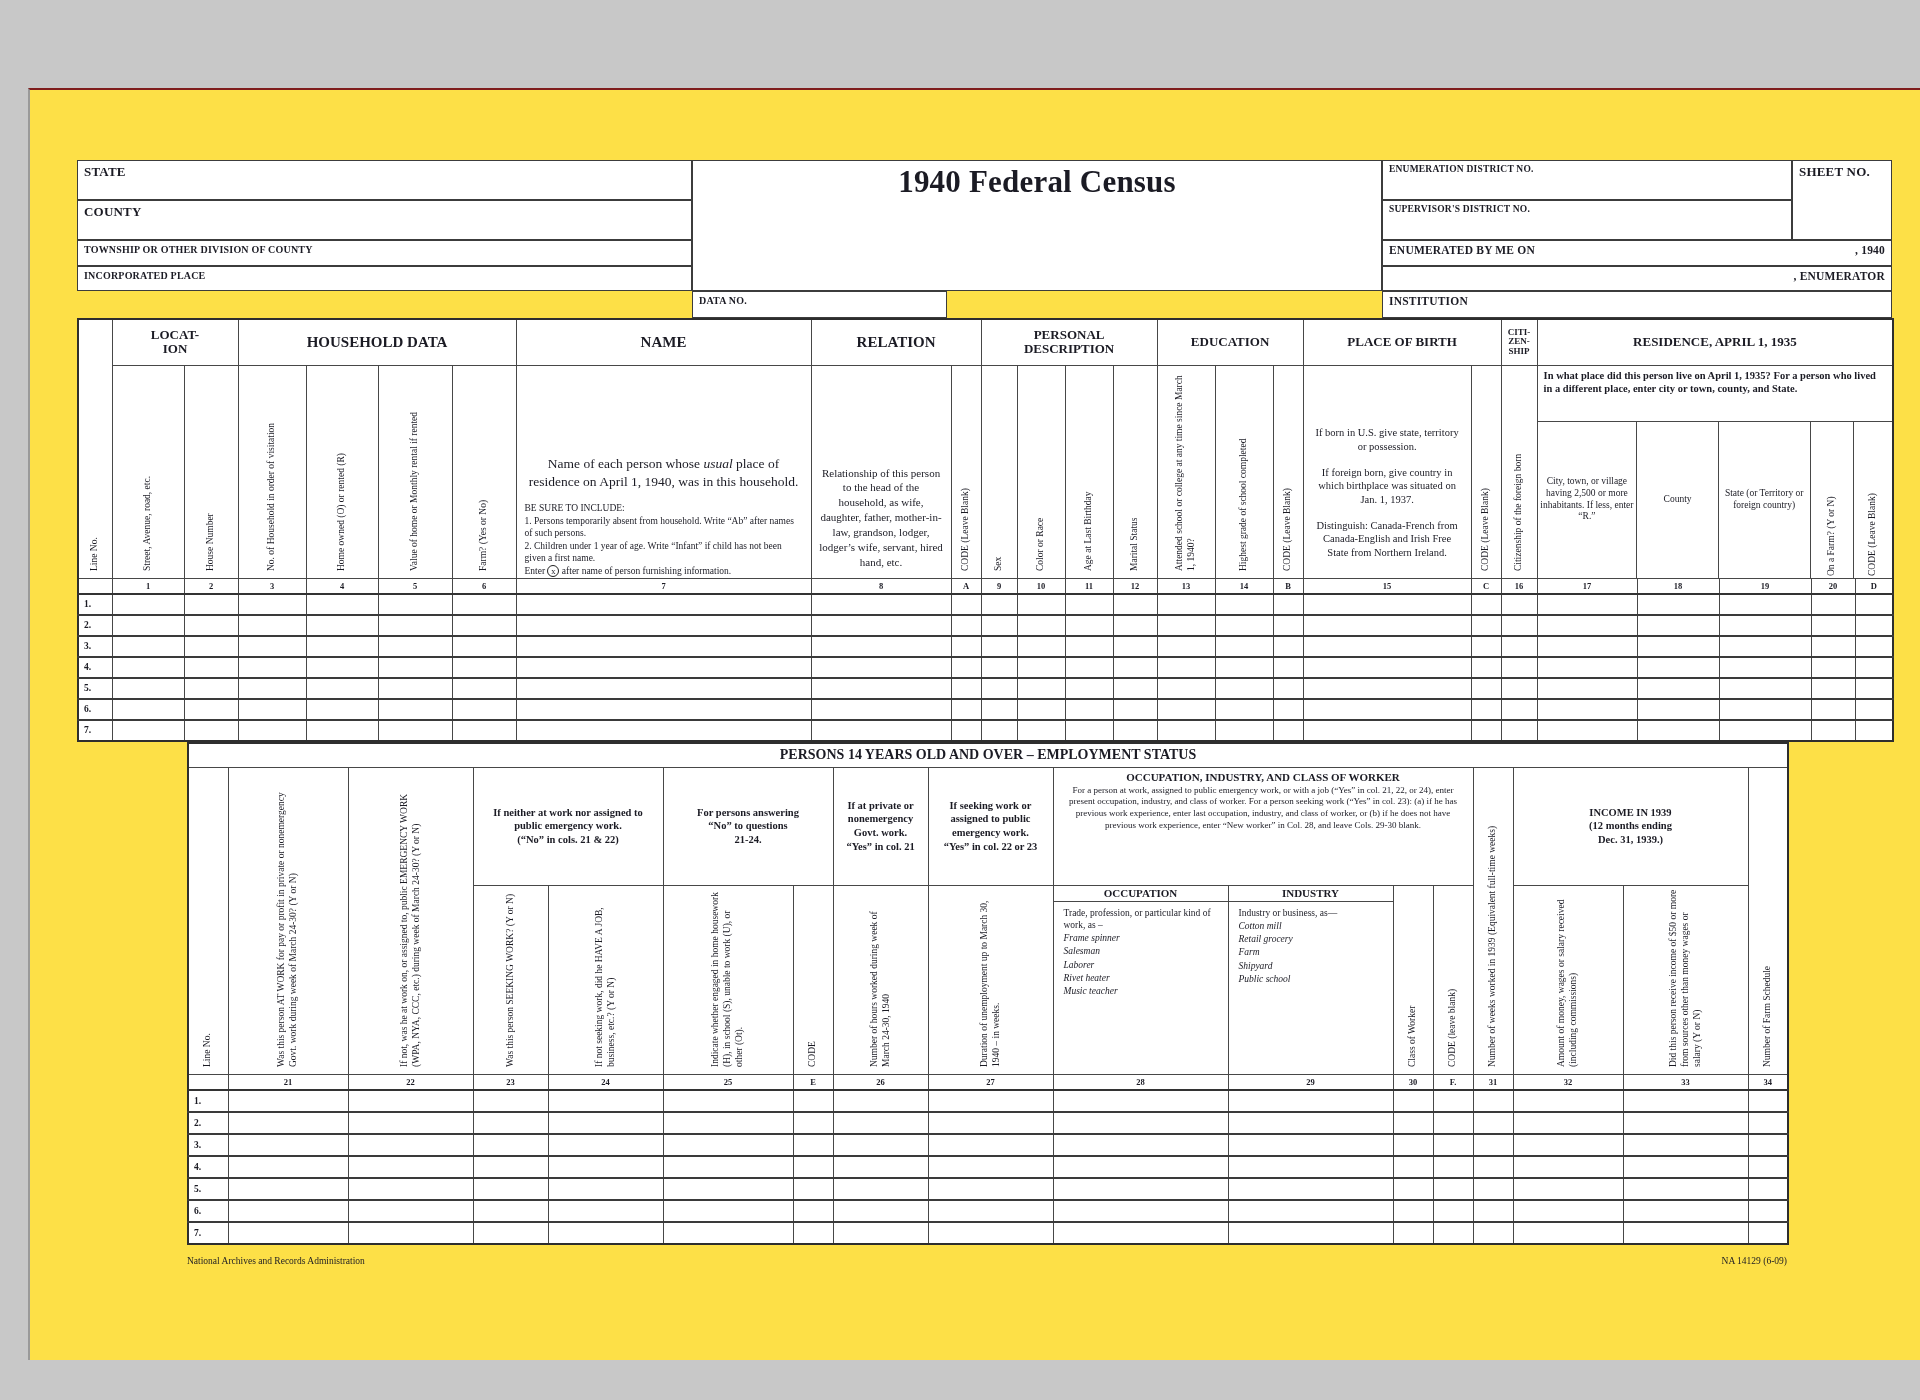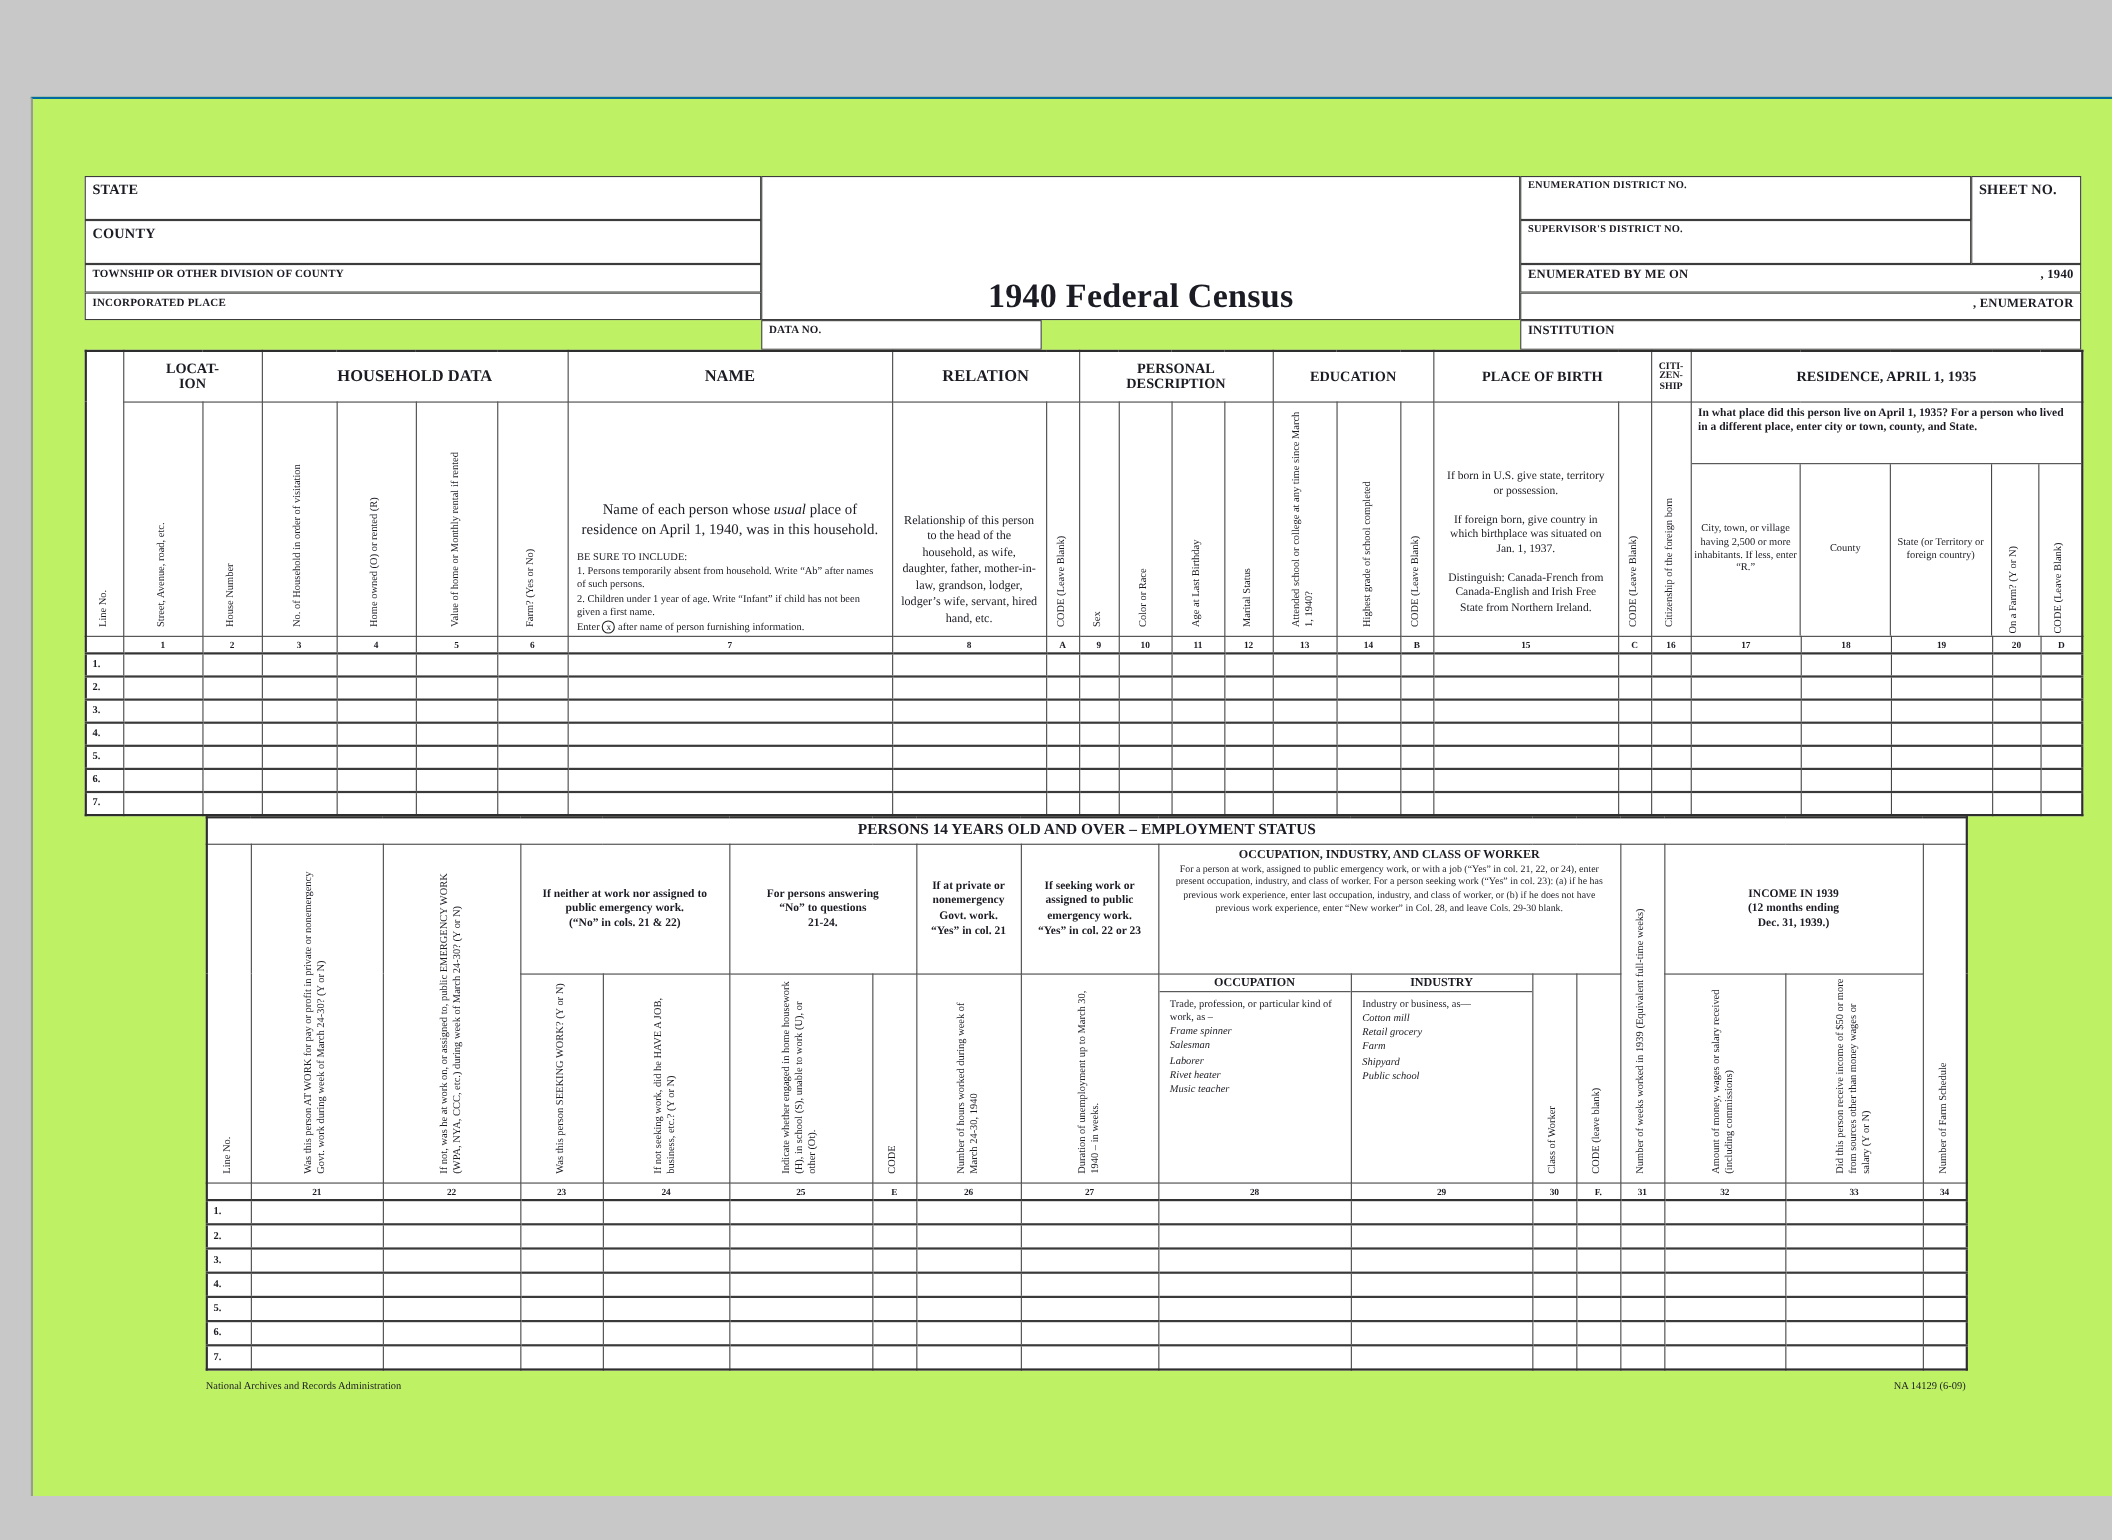--- a/index.html
+++ b/index.html
@@ -6,34 +6,34 @@
   html,body { width:1920px; height:1400px; }
   body {
     background:#c8c8c8;
     font-family:"Liberation Serif","DejaVu Serif",serif;
     color:#1b1b24;
     position:relative;
     overflow:hidden;
   }
   .page {
     position:absolute; left:28px; top:88px; width:1892px; height:1272px;
-    background:#bef264;
-    border-left:2px solid #9a9a9a; border-top:2px solid #0369a1;
+    background:#fde047;
+    border-left:2px solid #9a9a9a; border-top:2px solid #7f1d1d;
   }
   
   .hdr { position:absolute; left:47px; top:70px; width:1815px; height:158px; }
   .hcell { position:absolute; border:1px solid #3c3c3c; background:#fff;
            font-size:10px; font-weight:bold; letter-spacing:.2px; padding:3px 6px; }
   .hc-state        { left:0;    top:0;    width:615px;  height:40px; font-size:13px; }
   .hc-county       { left:0;    top:40px; width:615px;  height:40px; font-size:13px; }
   .hc-township     { left:0;    top:80px; width:615px;  height:26px; font-weight:600;}
   .hc-incorporated { left:0;    top:106px;width:615px;  height:25px; font-weight:600;}
   .hc-ward         { left:0;    top:131px;width:615px;  height:27px; font-weight:600;}
   .hc-title  { left:615px; top:0; width:690px; height:131px;
-               display:flex; align-items:flex-end; justify-content:center;
+               display:flex; align-items:flex-start; justify-content:center;
                font-size:31px; font-weight:bold; }
   .hc-block  { left:615px; top:131px; width:255px; height:27px; font-weight:600;}
   .hc-uninc  { left:870px; top:131px; width:435px; height:27px; font-weight:600;}
   .hc-enumdist { left:1305px; top:0;    width:410px; height:40px; font-size:9.5px; font-weight:600;}
   .hc-sheet    { left:1715px; top:0;    width:100px; height:80px; font-size:13px; }
   .hc-supdist  { left:1305px; top:40px; width:410px; height:40px; font-size:9.5px; font-weight:600;}
   .hc-enumby   { left:1305px; top:80px; width:510px; height:26px; font-size:11.5px;
                  display:flex; justify-content:space-between; }
   .hc-enumtor  { left:1305px; top:106px;width:510px; height:25px; font-size:11.5px; text-align:right; }
   .hc-inst     { left:1305px; top:131px;width:510px; height:27px; font-size:11.5px; }

